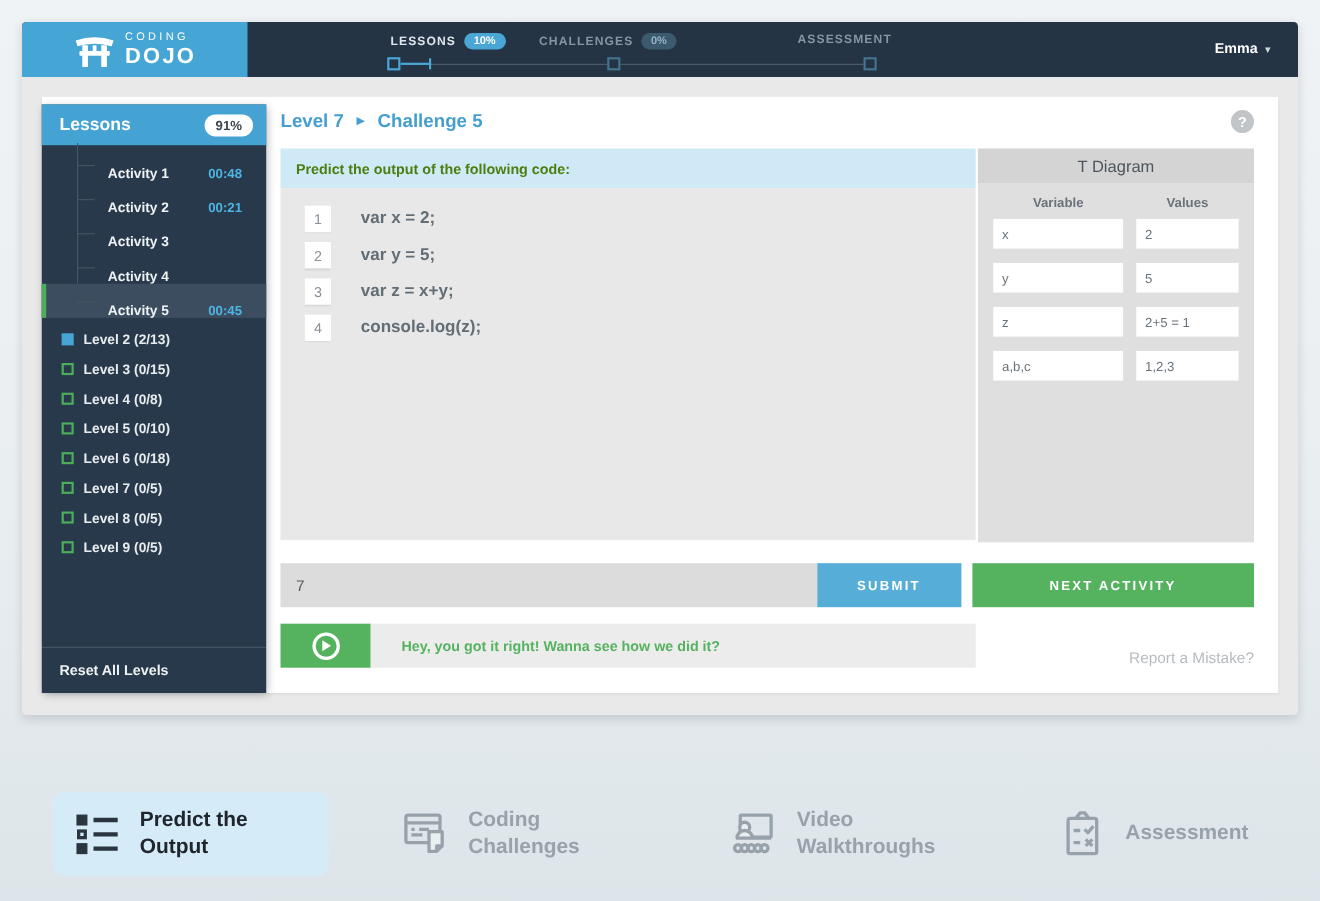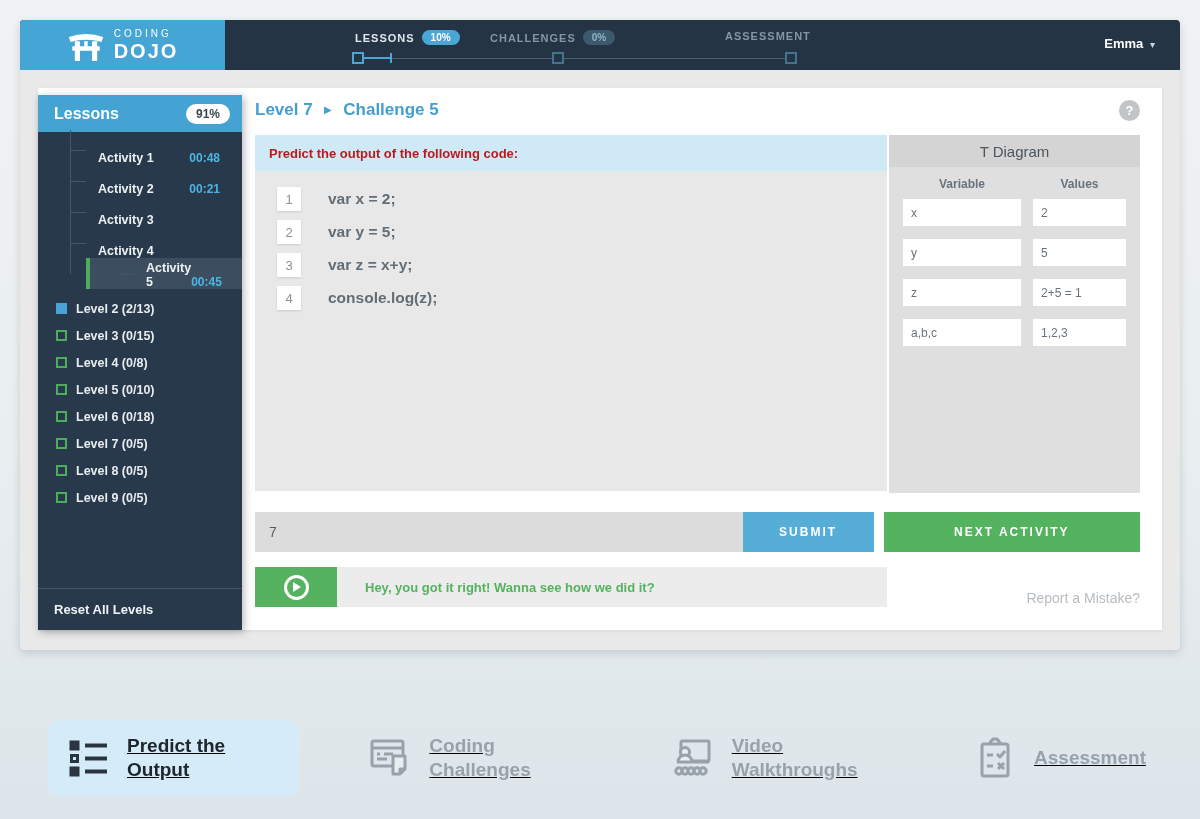--- a/index.html
+++ b/index.html
@@ -49,41 +49,41 @@
   .s-item { display:flex; align-items:center; height:27px; padding-left:18px; cursor:pointer; }
   .sq { width:11px; height:11px; margin-right:9px; flex:none; }
   .s-item.filled .sq { background:#46a5d6; }
   .s-item.hollow .sq { border:2px solid #4cae5a; }
   .s-label { color:#e8ecef; font-size:12.5px; font-weight:700; }
   .activities { position:relative; margin-top:2px; }
   .activities::before { content:""; position:absolute; left:32px; top:-4px; bottom:15px; border-left:1px solid #465664; }
   .a-item { position:relative; display:flex; align-items:flex-end; justify-content:space-between;
     height:31px; padding-left:60px; padding-right:22px; cursor:pointer; }
   .a-item::before { content:""; position:absolute; left:32px; top:50%; width:16px; border-top:1px solid #465664; }
-  .a-item.active { background:#3b4d5e; border-left:4px solid #4cae5a; padding-left:56px;margin-left:48px; }
+  .a-item.active { background:#3b4d5e; border-left:4px solid #4cae5a; padding-left:56px; }
   .a-item.active::before { left:28px; }
   .a-label { color:#eef2f4; font-size:12.5px; font-weight:700; }
   .a-time { color:#4db4e4; font-size:12px; font-weight:700; }
   .sb-levels { margin-top:6px; }
   .sb-reset { margin-top:auto; border-top:1px solid rgba(255,255,255,.14); padding:13px 16px;
     color:#eef2f4; font-size:13px; font-weight:700; cursor:pointer; }
 
   
   .content { position:absolute; left:235px; top:30px; width:885px; }
   .breadcrumb { position:relative; height:26px; }
   .bc-link { color:#449fd0; font-size:17px; font-weight:700; cursor:pointer; }
   .bc-sep { color:#449fd0; font-size:10px; margin:0 7px; vertical-align:2px; }
   .help { position:absolute; right:0; top:0; width:21px; height:21px; border-radius:50%;
     background:#c2c5c7; color:#fff; font-size:13px; font-weight:700; display:flex;
     align-items:center; justify-content:center; cursor:pointer; }
 
   .body-row { display:flex; gap:2px; margin-top:9px; }
   .left-col { width:632px; }
   .prompt-bar { height:36px; background:#cfe9f6; display:flex; align-items:center;
-    padding-left:14px; font-size:13px; font-weight:700; color:#b91c1c; }
+    padding-left:14px; font-size:13px; font-weight:700; color:#4d7c0f; }
   .code-area { height:320px; background:#e8e8e8; padding-top:16px; }
   .code-line { display:flex; align-items:center; margin:0 0 9px 22px; }
   .line-num { width:24px; height:24px; background:#fff; box-shadow:0 1px 2px rgba(0,0,0,.12);
     display:flex; align-items:center; justify-content:center; font-size:13px; color:#8a9198; flex:none; }
   .code-text { margin-left:27px; font-size:15.5px; font-weight:700; color:#636d75; }
 
   .right-col { width:251px; }
   .t-header { height:32px; background:#d4d4d4; display:flex; align-items:center; justify-content:center;
     font-size:15px; color:#4d555d; }
   .t-body { height:326px; background:#dfdfdf; padding:10px 12px 0 14px; }
@@ -109,22 +109,22 @@
     cursor:pointer; flex:none; }
   .play-ring { width:25px; height:25px; border:3px solid #fff; border-radius:50%;
     display:flex; align-items:center; justify-content:center; }
   .play-tri { width:0; height:0; border-left:8px solid #fff; border-top:5px solid transparent;
     border-bottom:5px solid transparent; margin-left:2px; }
   .feedback-msg { flex:1; background:#ececec; display:flex; align-items:center; padding-left:28px;
     font-size:13px; font-weight:700; color:#55b25f; }
   .report-link { margin-left:auto; padding-bottom:1px; font-size:14px; color:#b7bcc0; cursor:pointer; }
 
   
-  .features { position:absolute; left:48px; right:32px; top:712px; height:92px;
-    display:flex; justify-content:space-between; align-items:center;text-decoration:underline; }
+  .features { position:absolute; left:48px; right:43px; top:712px; height:92px;
+    display:flex; justify-content:space-between; align-items:center; }
   .feature { display:flex; align-items:center; gap:17px; padding:14px 22px 14px 18px;
     border-radius:10px; color:#98a2ab; cursor:pointer; }
   .feature.active { background:#d5ebf8; color:#20262d; }
   .feature.active .f-icon { color:#2a3540; }
   .f-icon { flex:none; }
   .f-label { font-size:19px; font-weight:700; line-height:1.25; max-width:150px; }
 </style>
 </head>
 <body>
 

